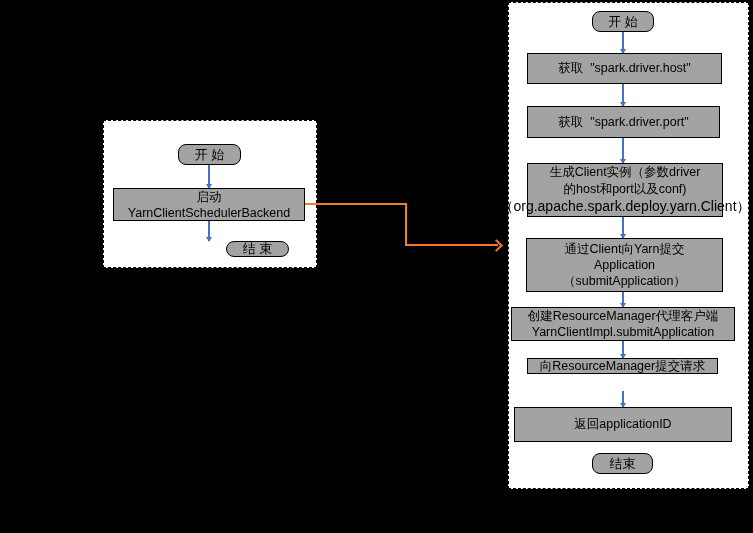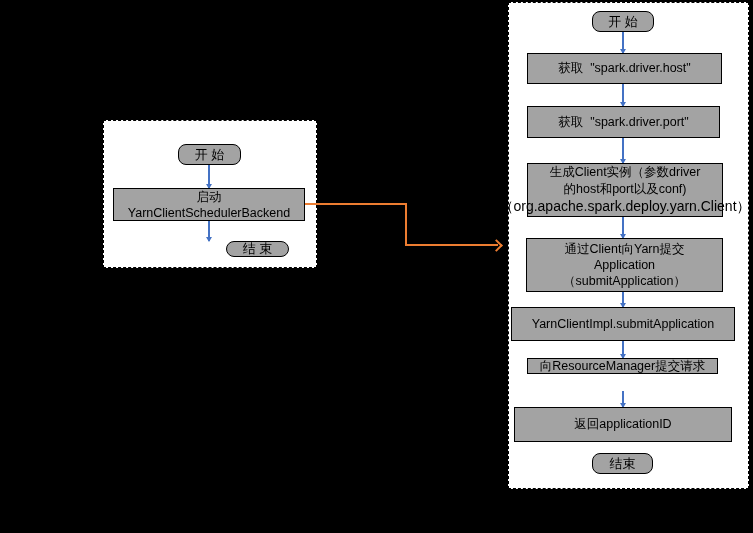--- a/index.html
+++ b/index.html
@@ -148,20 +148,21 @@
   <div class="varrow" id="r-a4"></div>
 
   <div class="node" id="r-box-submit">
     <span class="line">通过Client向Yarn提交</span>
     <span class="line">Application</span>
     <span class="line">（submitApplication）</span>
   </div>
   <div class="varrow" id="r-a5"></div>
 
   <div class="node" id="r-box-proxy">
+    <span class="line">创建ResourceManager代理客户端</span>
     <span class="line">YarnClientImpl.submitApplication</span>
   </div>
   <div class="varrow" id="r-a6"></div>
 
   <div class="node" id="r-box-request">
     <span class="line">向ResourceManager提交请求</span>
   </div>
   <div class="varrow" id="r-a7"></div>
 
   <div class="node" id="r-box-return">

